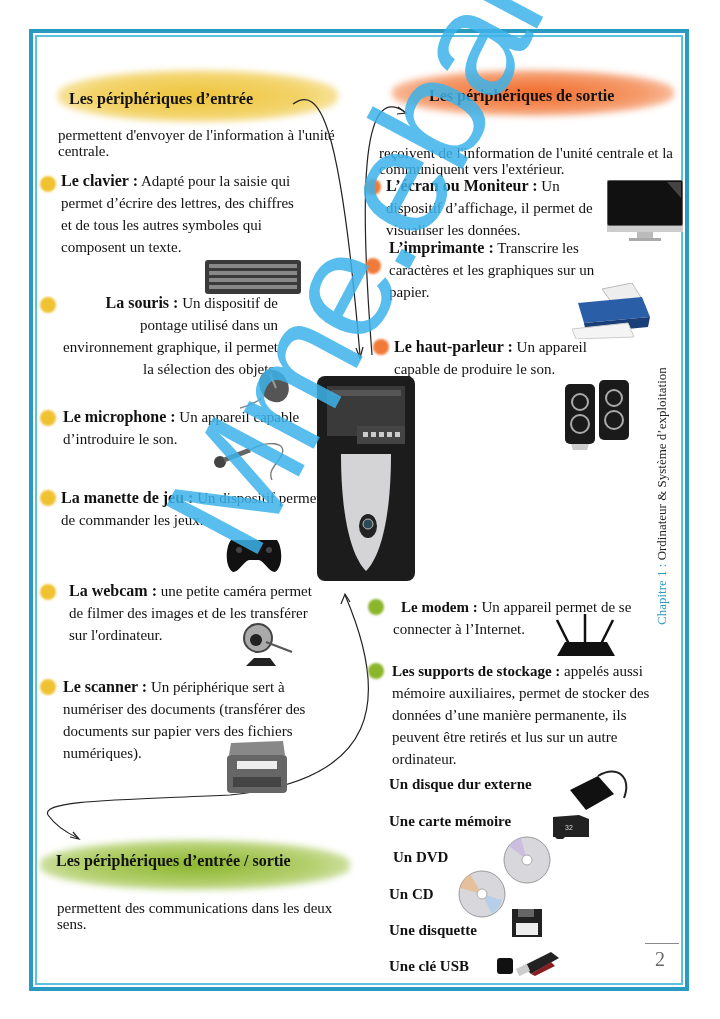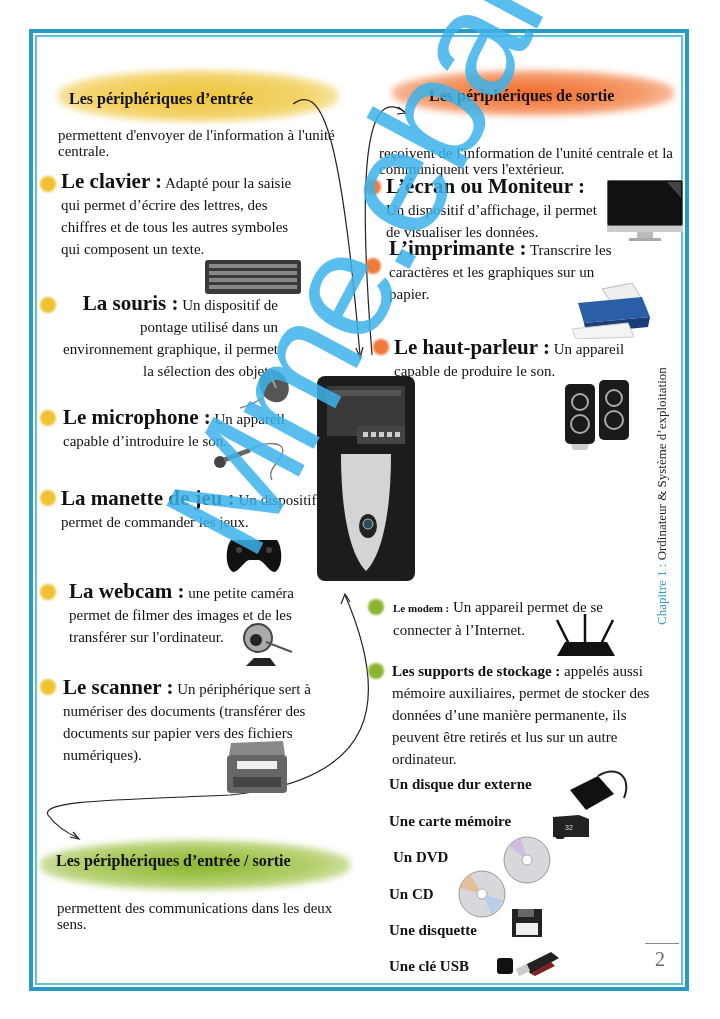--- a/index.html
+++ b/index.html
@@ -2,21 +2,21 @@
 <html><head>
 <meta charset="utf-8">
 <style>
   html, body { margin:0; padding:0; background:#ffffff; }
   body { width:720px; height:1019px; position:relative; overflow:hidden; font-family:"Liberation Serif", "DejaVu Serif", serif; color:#111; }
   .frame { position:absolute; left:29px; top:29px; width:660px; height:962px; border:4px solid #2a9bc0; box-shadow: inset 0 0 0 2px #ffffff, inset 0 0 0 4px #5cc2dd; box-sizing:border-box; }
   .brush { position:absolute; border-radius:50% / 45%; filter:blur(3px); }
   .h-title { position:absolute; font-weight:bold; font-size:16px; white-space:nowrap; }
   .p { position:absolute; font-size:15px; line-height:22px; }
   .p.tight { line-height:16px; }
-  .lbl { font-weight:bold; font-size:21px; }
+  .lbl { font-weight:bold; font-size:16px; }
   .dot { position:absolute; width:16px; height:16px; border-radius:50%; filter:blur(1.2px); }
   .dot.y { background:#f0c232; }
   .dot.o { background:#f07a3a; }
   .dot.g { background:#8bb52a; }
   .store { position:absolute; font-weight:bold; font-size:15px; white-space:nowrap; }
   .vert { position:absolute; left:654px; top:625px; transform:rotate(-90deg); transform-origin:left top; font-size:13px; white-space:nowrap; color:#222; }
   .vert .ch { color:#2a9bc0; }
   .pagenum { position:absolute; left:655px; top:948px; font-size:20px; color:#666; }
   .pageline { position:absolute; left:645px; top:943px; width:34px; height:1px; background:#888; }
   .watermark { position:absolute; left:130px; top:500px; font-family:"Liberation Sans", sans-serif; font-size:150px; color:#3db3ea; opacity:0.85; transform:rotate(-62deg); transform-origin:left top; white-space:nowrap; font-weight:normal; pointer-events:none; letter-spacing:-4px; }
@@ -173,21 +173,21 @@
   <rect x="36" y="2" width="30" height="60" rx="5" fill="#1a1a1a"></rect>
   <circle cx="17" cy="24" r="8" fill="none" stroke="#aaa" stroke-width="2"></circle>
   <circle cx="17" cy="46" r="9" fill="none" stroke="#aaa" stroke-width="2"></circle>
   <circle cx="51" cy="20" r="8" fill="none" stroke="#aaa" stroke-width="2"></circle>
   <circle cx="51" cy="42" r="9" fill="none" stroke="#aaa" stroke-width="2"></circle>
   <path d="M8 66 L26 66 L24 72 L10 72 Z" fill="#ccc"></path>
 </svg>
 
 <div class="dot g" style="left:368px;top:599px;"></div>
 <div class="p" style="left:393px;top:596px;width:255px;">
-  <span class="lbl" style="font-size:11px;">Le modem :</span>
+  <span class="lbl" style="font-size:15px;margin-left:8px;">Le modem :</span>
   <span>Un appareil permet de se connecter à l’Internet.</span>
 </div>
 <svg class="ic" width="62" height="44" style="left:555px;top:614px;">
   <path d="M14 30 L2 6" stroke="#111" stroke-width="2.5"></path>
   <path d="M30 28 L30 0" stroke="#111" stroke-width="2.5"></path>
   <path d="M46 30 L58 6" stroke="#111" stroke-width="2.5"></path>
   <path d="M10 28 L52 28 L60 42 L2 42 Z" fill="#111"></path>
 </svg>
 
 <div class="dot g" style="left:368px;top:663px;"></div>

